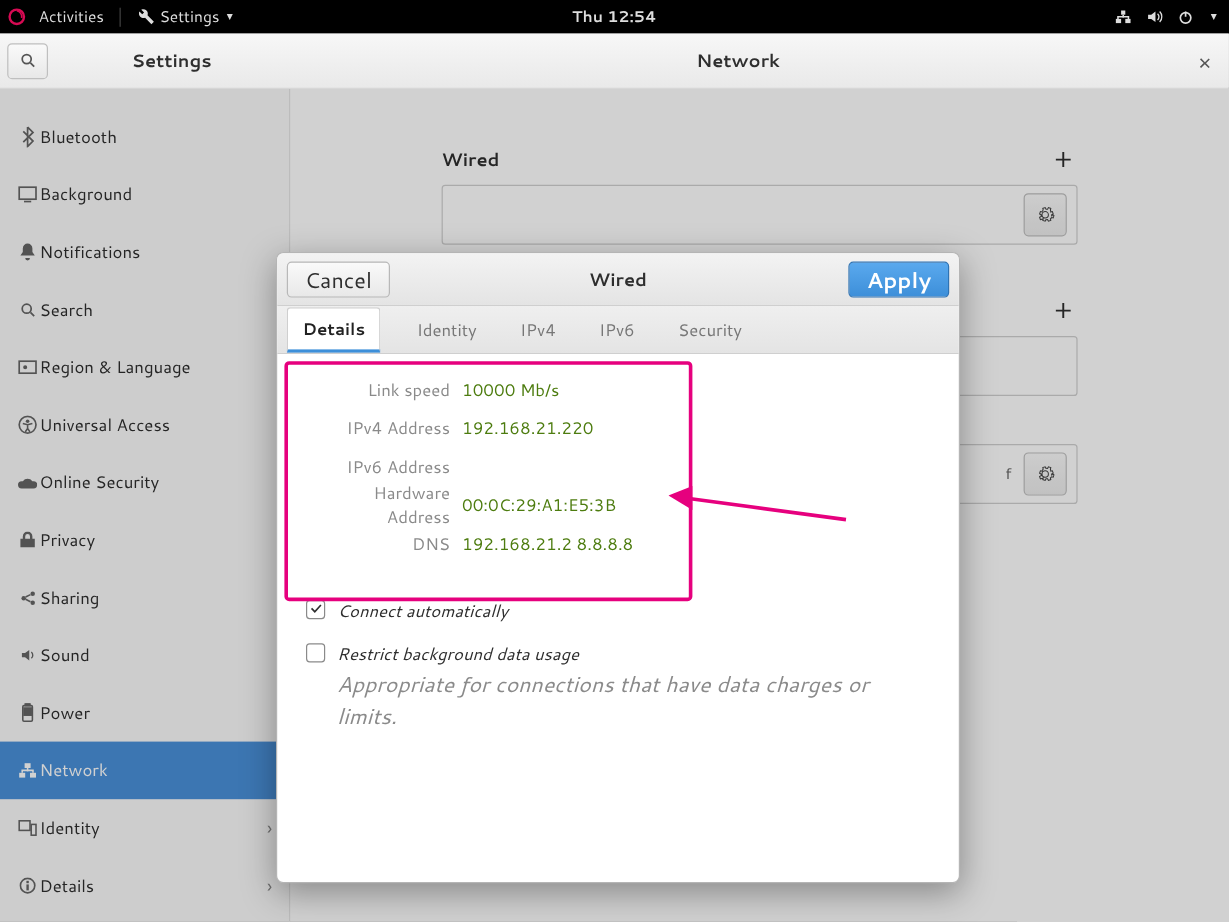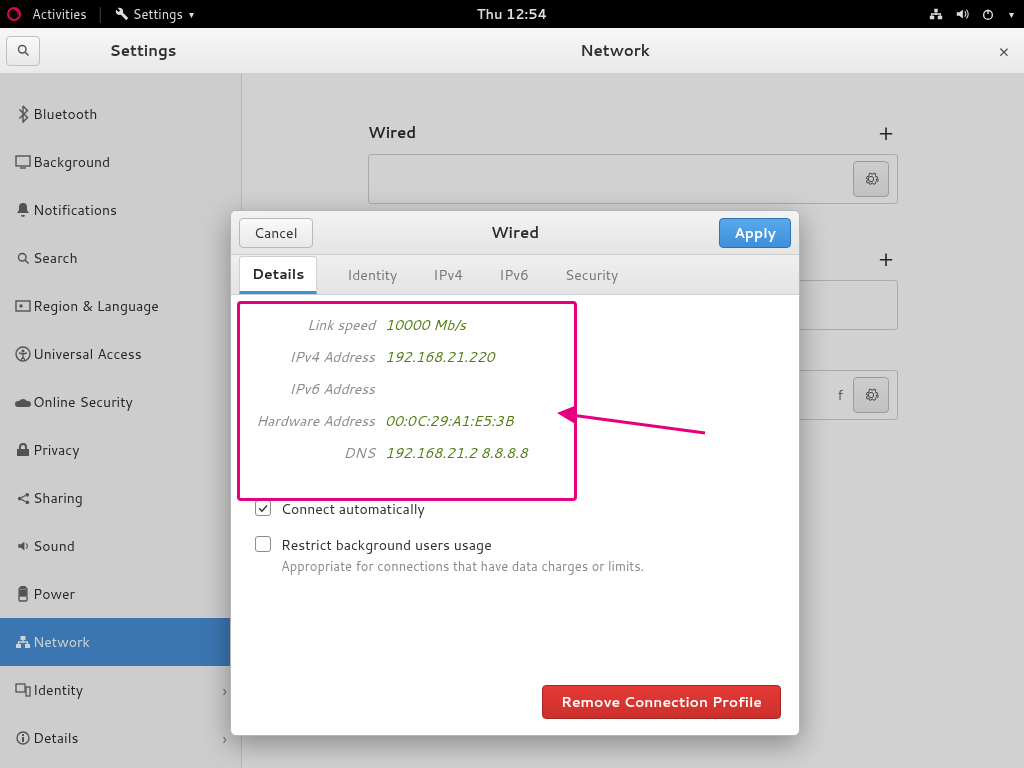--- a/index.html
+++ b/index.html
@@ -50,44 +50,44 @@
 
   
   .overlay { position:absolute; inset:0; background: rgba(0,0,0,.18); z-index: 50; }
   .dialog { position:absolute; z-index:60; left:230px; top:136px; width:570px; height:526px;
             background:#fff; border:1px solid #b5b5b5; border-radius:6px; box-shadow: 0 8px 28px rgba(0,0,0,.35);
             display:flex; flex-direction:column; overflow:hidden; }
   .dlg-header { height:44px; background: linear-gradient(#f3f3f3,#e4e4e4); border-bottom:1px solid #cfcfcf;
                 display:flex; align-items:center; padding: 0 8px; }
   .dlg-header .dlg-title { position:absolute; left:50%; transform:translateX(-50%); font-weight:700; font-size:15px; color:#2e2e2e; }
   .btn { height:30px; padding: 0 14px; border-radius:4px; border:1px solid #b8b8b8;
-         background:linear-gradient(#fafafa,#e8e8e8); font-size:14px; color:#2e2e2e; display:flex; align-items:center; }
+         background:linear-gradient(#fafafa,#e8e8e8); font-size:18px; color:#2e2e2e; display:flex; align-items:center; }
   .btn.primary { margin-left:auto; background: linear-gradient(#5aa9ee,#3d8fd9); border-color:#2f73b3; color:#fff; font-weight:600;}
 
   .dlg-tabs { height:40px; background: linear-gradient(#efefef,#e4e4e4); border-bottom:1px solid #cfcfcf;
               display:flex; align-items:flex-end; padding: 0 8px; gap: 24px; font-size:14px; color:#777;}
   .dlg-tab { height:38px; display:flex; align-items:center; padding: 0 6px; }
   .dlg-tab.active { color:#222; font-weight:600; border-bottom: 3px solid #3d8fd9; background:#fff;
                     border-left:1px solid #cfcfcf; border-right:1px solid #cfcfcf; border-top:1px solid #cfcfcf;
                     border-radius: 3px 3px 0 0; padding:0 12px; }
 
   .dlg-body { flex:1; position:relative; padding: 0 24px; }
   .infobox { position:relative; margin: 14px 0 0 0; width: 340px; }
-  .inforow { display:flex; align-items:center; height:32px; font-size:14px;font-style:italic; }
+  .inforow { display:flex; align-items:center; height:32px; font-size:14px; }
   .inforow .lbl { width:130px; text-align:right; color:#8a8a8a; padding-right:10px; }
   .inforow .val { color:#4d7c0f; }
   .highlight { position:absolute; border:3px solid #e6007e; border-radius:4px; pointer-events:none; }
   .arrow { position:absolute; pointer-events:none; }
 
   .checks { margin-top: 30px; }
-  .ckrow { display:flex; align-items:flex-start; gap:10px; margin-bottom:16px; font-size:14px; color:#2e2e2e; }
+  .ckrow { display:flex; align-items:flex-start; gap:10px; margin-bottom:16px; font-size:14px; color:#2e2e2e;font-style:italic; }
   .ckbox { width:16px; height:16px; border:1px solid #8a8a8a; border-radius:3px; display:flex;
            align-items:center; justify-content:center; margin-top:1px; }
   .ckbox.checked::after { content:"✓"; font-size:13px; color:#2e2e2e; font-weight:700; }
-  .cksub { color:#8a8a8a; font-size:13px; margin-top:2px; }
+  .cksub { color:#8a8a8a; font-size:18px; margin-top:2px; }
 
   .dlg-footer { padding: 16px 18px; display:flex; }
   .btn.danger { margin-left:auto; background: linear-gradient(#e53935,#cc302c); border:1px solid #a32522; color:#fff; font-weight:600;
                 height:34px; padding:0 18px; }
 
   svg { display:block; }
 </style>
 </head>
 <body>
 
@@ -368,26 +368,23 @@
         </svg>
 
         <div class="checks">
           <div class="ckrow">
             <span class="ckbox checked"></span>
             <span>Connect automatically</span>
           </div>
           <div class="ckrow">
             <span class="ckbox"></span>
             <span>
-              <div>Restrict background users usage</div>
+              <div>Restrict background data usage</div>
               <div class="cksub">Appropriate for connections that have data charges or limits.</div>
             </span>
           </div>
         </div>
       </div>
 
-      <div class="dlg-footer">
-        <div class="btn danger">Remove Connection Profile</div>
-      </div>
     </div>
 
   </div>
 </div>
 
 </body></html>

